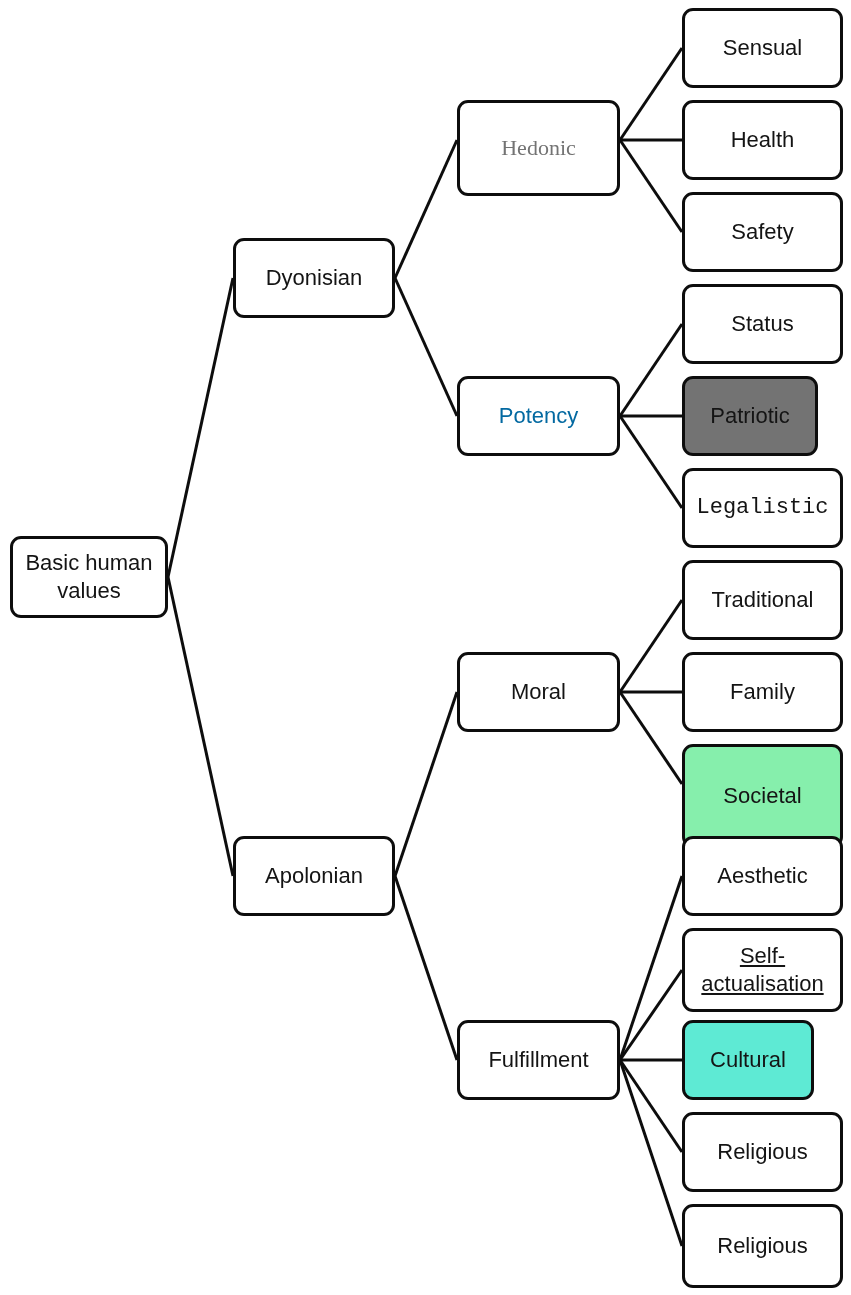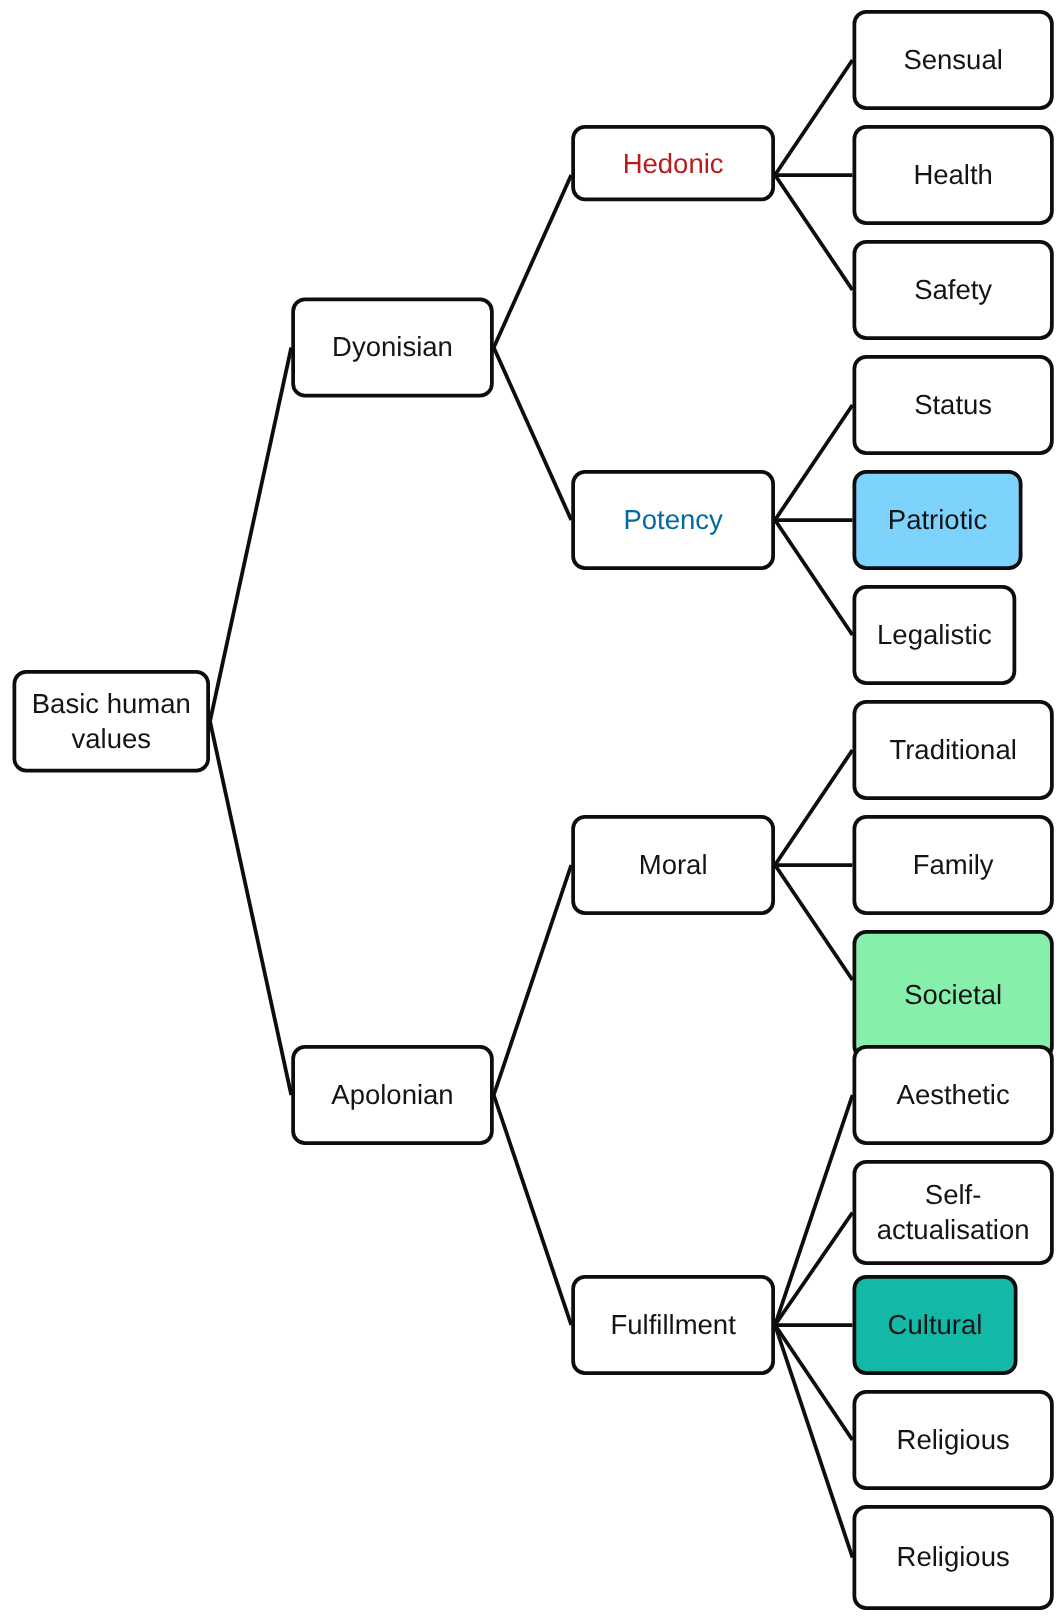--- a/index.html
+++ b/index.html
@@ -67,33 +67,33 @@
       <line x1="620" y1="1060" x2="682" y2="970" stroke="#0d0d0d" stroke-width="3"></line>
       <line x1="620" y1="1060" x2="682" y2="1060" stroke="#0d0d0d" stroke-width="3"></line>
       <line x1="620" y1="1060" x2="682" y2="1152" stroke="#0d0d0d" stroke-width="3"></line>
       <line x1="620" y1="1060" x2="682" y2="1246" stroke="#0d0d0d" stroke-width="3"></line>
     </svg>
   <div id="nodes">
       <div class="node" style="left: 10px; top: 536px; width: 158px; height: 82px; background: rgb(255, 255, 255); border-color: rgb(13, 13, 13); color: rgb(20, 20, 20);"><span class="node-label">Basic human
 values</span></div>
       <div class="node" style="left: 233px; top: 238px; width: 162px; height: 80px; background: rgb(255, 255, 255); border-color: rgb(13, 13, 13); color: rgb(20, 20, 20);"><span class="node-label">Dyonisian</span></div>
       <div class="node" style="left: 233px; top: 836px; width: 162px; height: 80px; background: rgb(255, 255, 255); border-color: rgb(13, 13, 13); color: rgb(20, 20, 20);"><span class="node-label">Apolonian</span></div>
-      <div class="node" style="left: 457px; top: 100px; width: 163px; height: 61px; background: rgb(255, 255, 255); border-color: rgb(13, 13, 13); color: #b91c1c;"><span class="node-label">Hedonic</span></div>
+      <div class="node" style="left: 457px; top: 100px; width: 163px; height: 96px; background: rgb(255, 255, 255); border-color: rgb(13, 13, 13); color: #737373; font-family: Liberation Serif, serif;"><span class="node-label">Hedonic</span></div>
       <div class="node" style="left: 457px; top: 376px; width: 163px; height: 80px; background: rgb(255, 255, 255); border-color: rgb(13, 13, 13); color: #0369a1;"><span class="node-label">Potency</span></div>
       <div class="node" style="left: 457px; top: 652px; width: 163px; height: 80px; background: rgb(255, 255, 255); border-color: rgb(13, 13, 13); color: rgb(20, 20, 20);"><span class="node-label">Moral</span></div>
       <div class="node" style="left: 457px; top: 1020px; width: 163px; height: 80px; background: rgb(255, 255, 255); border-color: rgb(13, 13, 13); color: rgb(20, 20, 20);"><span class="node-label">Fulfillment</span></div>
       <div class="node" style="left: 682px; top: 8px; width: 161px; height: 80px; background: rgb(255, 255, 255); border-color: rgb(13, 13, 13); color: rgb(20, 20, 20);"><span class="node-label">Sensual</span></div>
       <div class="node" style="left: 682px; top: 100px; width: 161px; height: 80px; background: rgb(255, 255, 255); border-color: rgb(13, 13, 13); color: rgb(20, 20, 20);"><span class="node-label">Health</span></div>
       <div class="node" style="left: 682px; top: 192px; width: 161px; height: 80px; background: rgb(255, 255, 255); border-color: rgb(13, 13, 13); color: rgb(20, 20, 20); align-items: center;"><span class="node-label">Safety</span></div>
       <div class="node" style="left: 682px; top: 284px; width: 161px; height: 80px; background: rgb(255, 255, 255); border-color: rgb(13, 13, 13); color: rgb(20, 20, 20);"><span class="node-label">Status</span></div>
-      <div class="node" style="left: 682px; top: 376px; width: 136px; height: 80px; background: #7dd3fc; border-color: rgb(13, 13, 13); color: rgb(20, 20, 20);"><span class="node-label">Patriotic</span></div>
-      <div class="node" style="left: 682px; top: 468px; width: 131px; height: 80px; background: rgb(255, 255, 255); border-color: rgb(13, 13, 13); color: rgb(20, 20, 20);"><span class="node-label">Legalistic</span></div>
+      <div class="node" style="left: 682px; top: 376px; width: 136px; height: 80px; background: #737373; border-color: rgb(13, 13, 13); color: rgb(20, 20, 20);"><span class="node-label">Patriotic</span></div>
+      <div class="node" style="left: 682px; top: 468px; width: 161px; height: 80px; background: rgb(255, 255, 255); border-color: rgb(13, 13, 13); color: rgb(20, 20, 20); font-family: Liberation Mono, monospace;"><span class="node-label">Legalistic</span></div>
       <div class="node" style="left: 682px; top: 560px; width: 161px; height: 80px; background: rgb(255, 255, 255); border-color: rgb(13, 13, 13); color: rgb(20, 20, 20); text-align: right;"><span class="node-label">Traditional</span></div>
       <div class="node" style="left: 682px; top: 652px; width: 161px; height: 80px; background: rgb(255, 255, 255); border-color: rgb(13, 13, 13); color: rgb(20, 20, 20);"><span class="node-label">Family</span></div>
       <div class="node" style="left: 682px; top: 744px; width: 161px; height: 104px; background: #86efac; border-color: rgb(13, 13, 13); color: rgb(20, 20, 20);"><span class="node-label">Societal</span></div>
       <div class="node" style="left: 682px; top: 836px; width: 161px; height: 80px; background: rgb(255, 255, 255); border-color: rgb(13, 13, 13); color: rgb(20, 20, 20);"><span class="node-label">Aesthetic</span></div>
-      <div class="node" style="left: 682px; top: 928px; width: 161px; height: 84px; background: rgb(255, 255, 255); border-color: rgb(13, 13, 13); color: rgb(20, 20, 20);"><span class="node-label">Self-
+      <div class="node" style="left: 682px; top: 928px; width: 161px; height: 84px; background: rgb(255, 255, 255); border-color: rgb(13, 13, 13); color: rgb(20, 20, 20); text-decoration: underline;"><span class="node-label">Self-
 actualisation</span></div>
-      <div class="node" style="left: 682px; top: 1020px; width: 132px; height: 80px; background: #14b8a6; border-color: rgb(13, 13, 13); color: rgb(20, 20, 20);"><span class="node-label">Cultural</span></div>
+      <div class="node" style="left: 682px; top: 1020px; width: 132px; height: 80px; background: #5eead4; border-color: rgb(13, 13, 13); color: rgb(20, 20, 20);"><span class="node-label">Cultural</span></div>
       <div class="node" style="left: 682px; top: 1112px; width: 161px; height: 80px; background: rgb(255, 255, 255); border-color: rgb(13, 13, 13); color: rgb(20, 20, 20);"><span class="node-label">Religious</span></div>
       <div class="node" style="left: 682px; top: 1204px; width: 161px; height: 84px; background: rgb(255, 255, 255); border-color: rgb(13, 13, 13); color: rgb(20, 20, 20);"><span class="node-label">Religious</span></div>
     </div>
 </div>
 
 </body></html>

